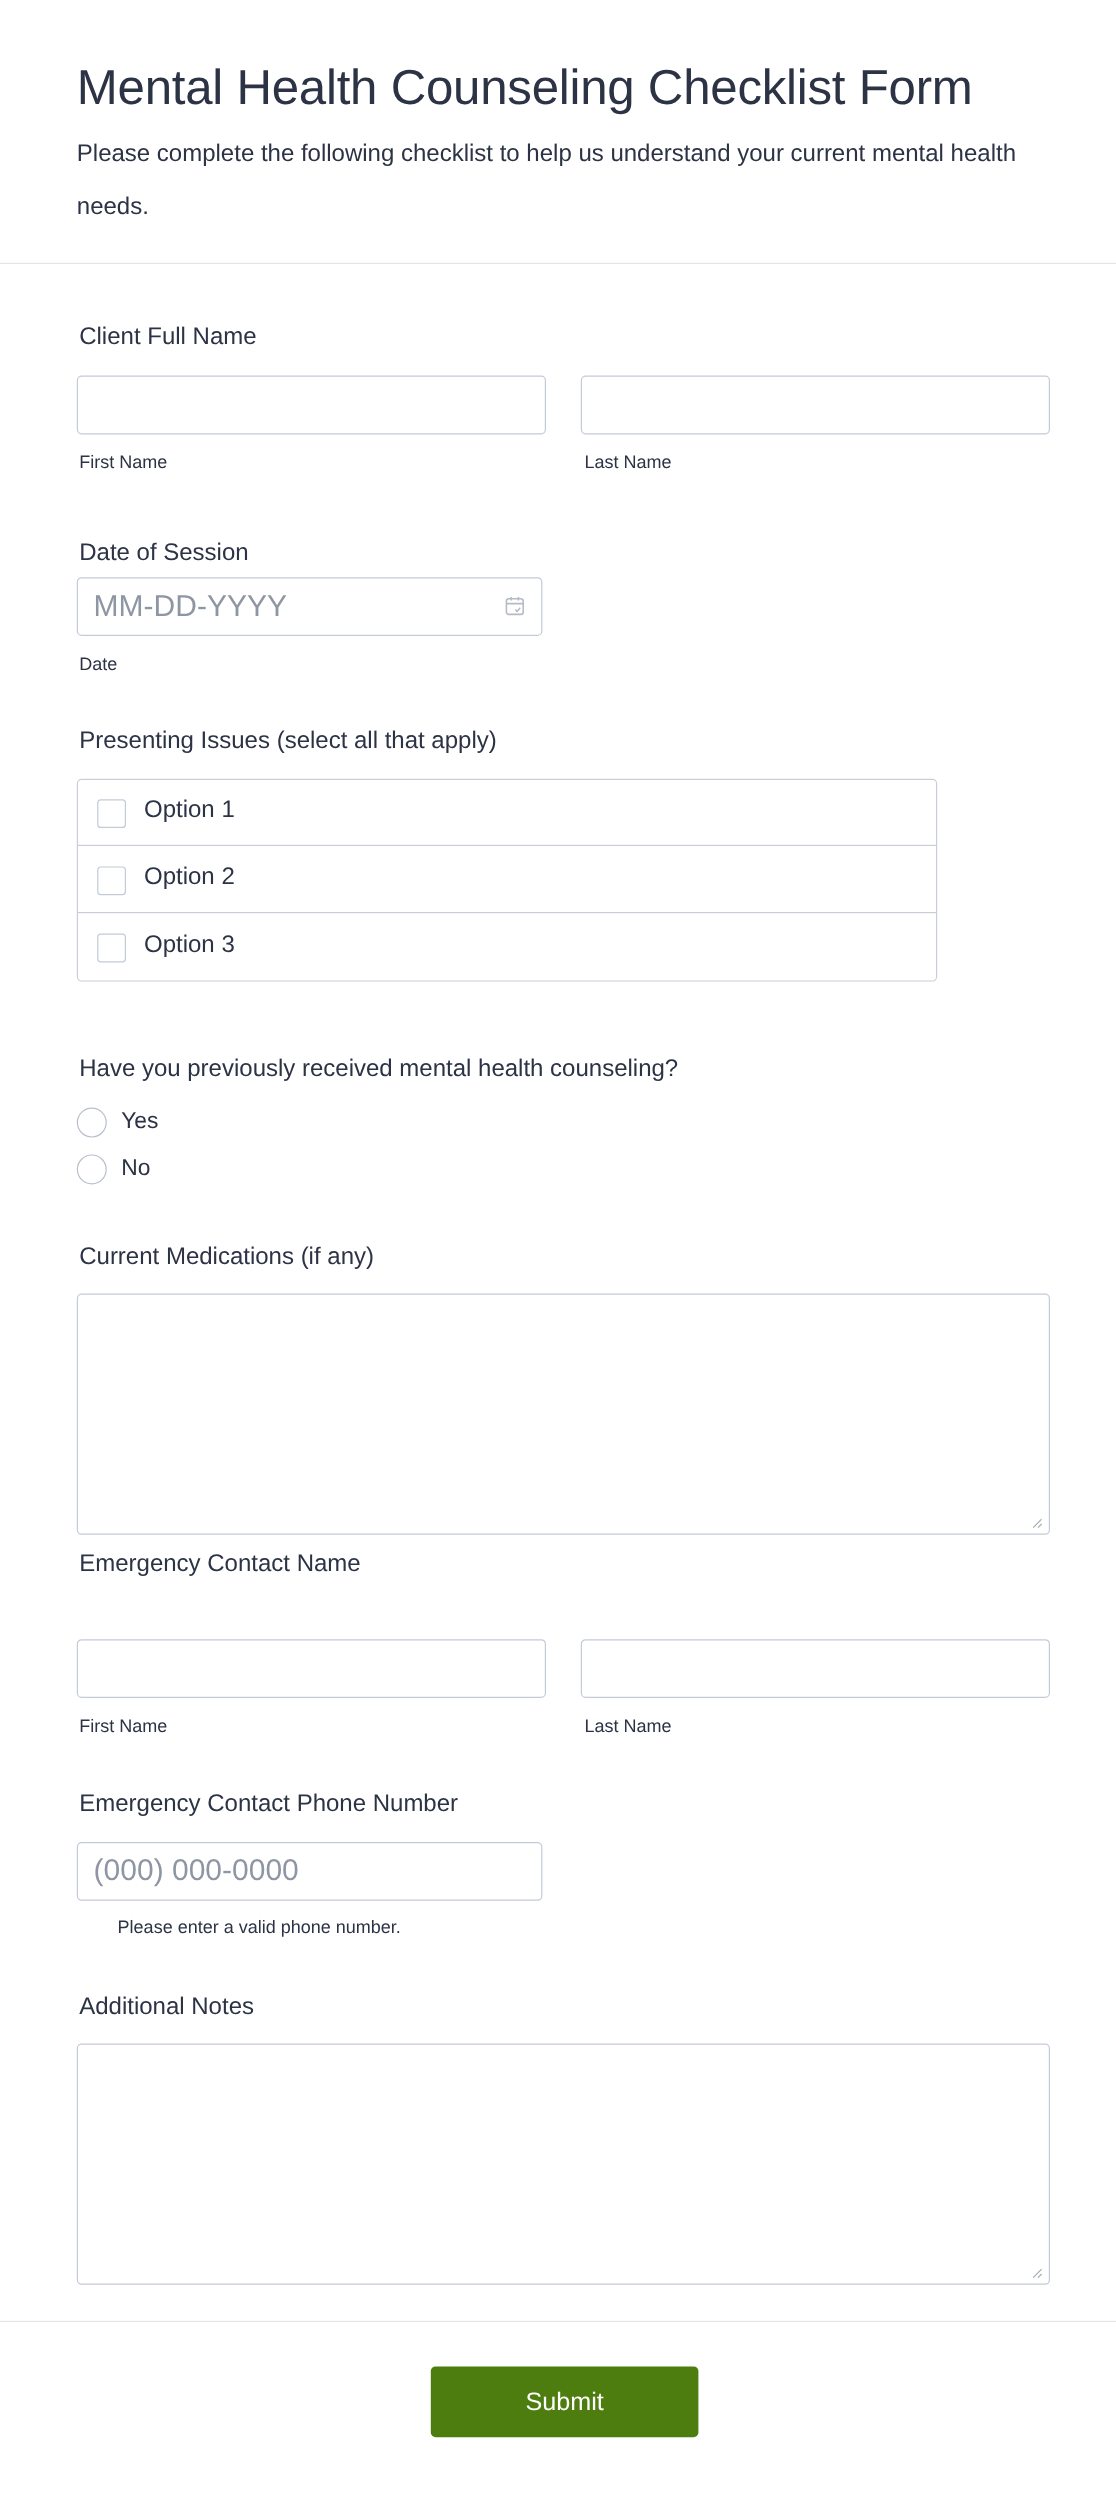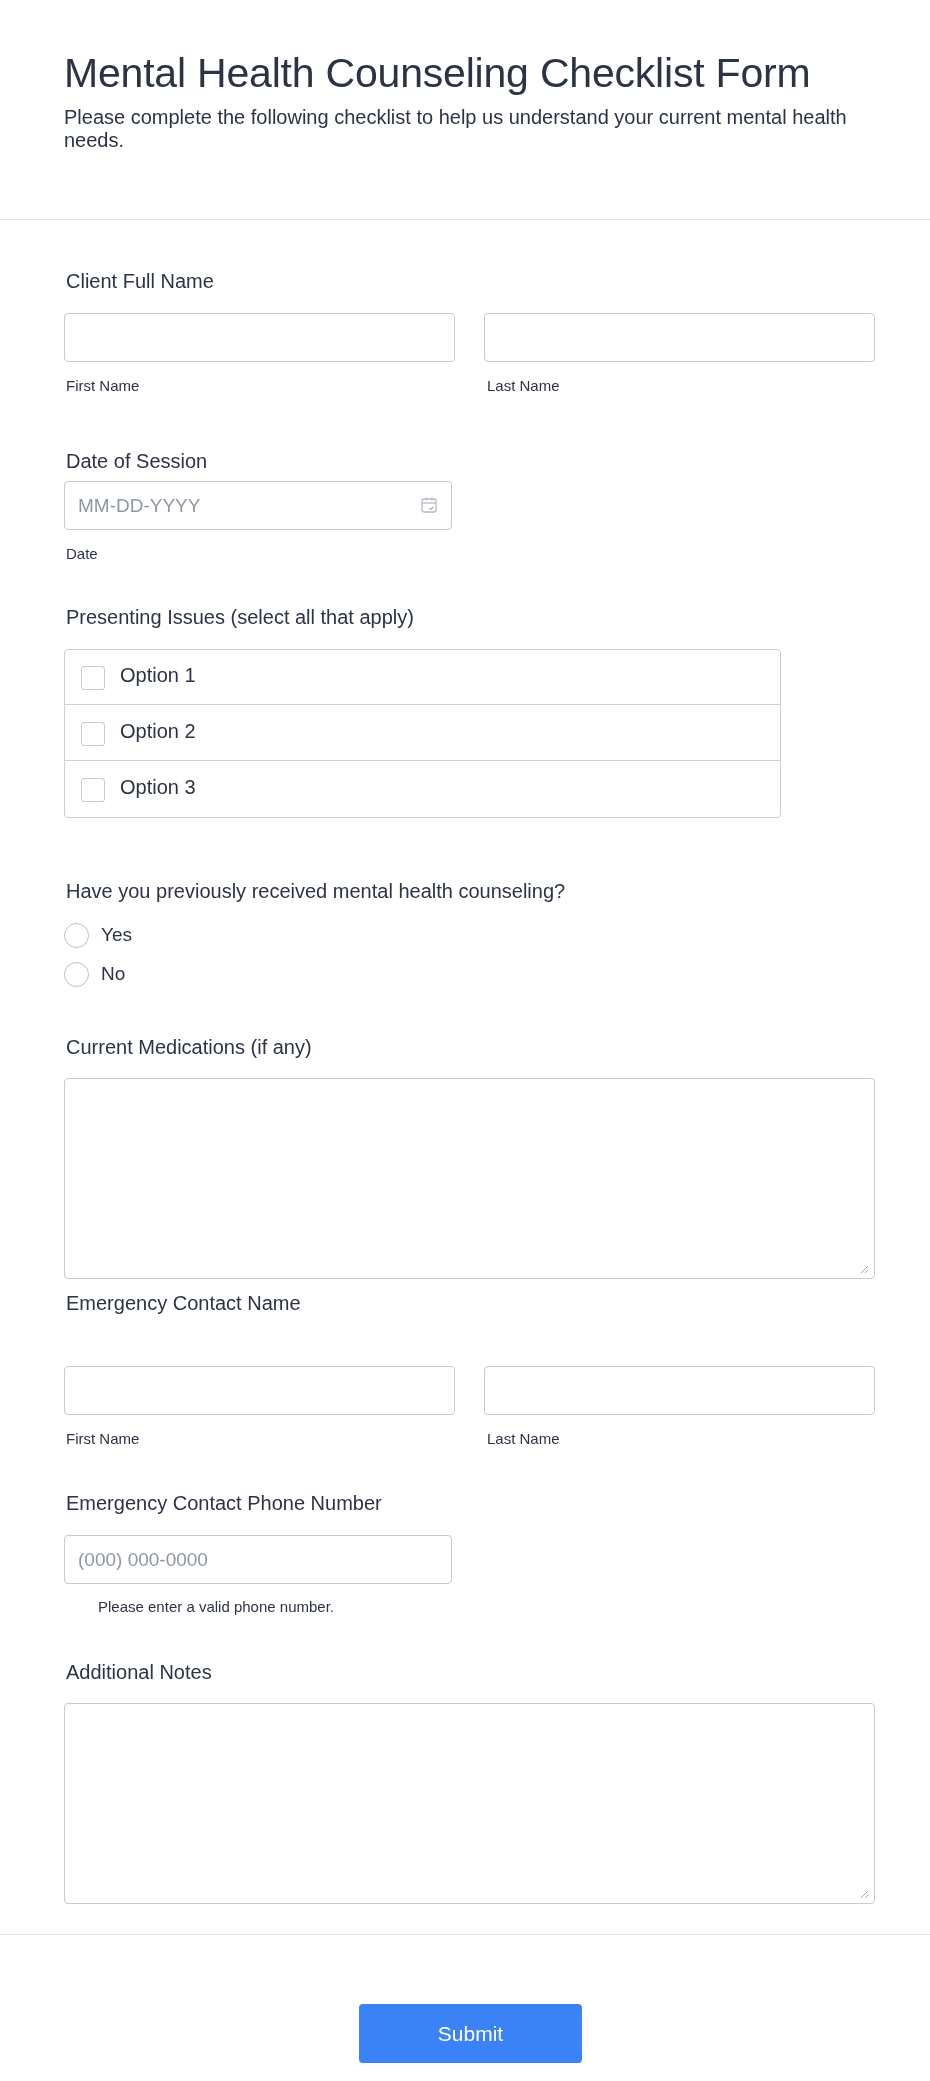--- a/index.html
+++ b/index.html
@@ -1,45 +1,45 @@
 <!DOCTYPE html>
 <html><head>
 <meta charset="utf-8">
 <style>
   * { box-sizing: border-box; margin: 0; padding: 0; }
   html, body { width: 930px; height: 2081px; background: #ffffff; overflow: hidden; }
   body { font-family: "Liberation Sans", "DejaVu Sans", sans-serif; color: #2c3345; position: relative; }
 
   .header { position: absolute; left: 0; top: 0; width: 930px; height: 220px; border-bottom: 1px solid #e3e5ea; }
   .title { position: absolute; left: 64px; top: 50px; font-size: 41px; font-weight: normal; color: #2c3345; letter-spacing: -0.2px; white-space: nowrap; }
-  .subtitle { position: absolute; left: 64px; top: 106px; width: 800px; font-size: 20px; line-height: 23px; color: #2c3345; }
+  .subtitle { position: absolute; left: 64px; top: 106px; width: 800px; font-size: 20px; line-height: 44px; color: #2c3345; }
 
   .label { position: absolute; left: 66px; font-size: 20px; color: #2c3345; white-space: nowrap; }
   .sublabel { position: absolute; font-size: 15px; color: #2c3345; white-space: nowrap; }
 
-  .input { position: absolute; height: 49px; border: 1px solid #c3cad8; border-radius: 4px; background: #fff; font-family: "Liberation Sans", sans-serif; font-size: 19px; padding: 0 13px; color: #0369a1; outline: none; }
+  .input { position: absolute; height: 49px; border: 1px solid #c3cad8; border-radius: 4px; background: #fff; font-family: "Liberation Sans", sans-serif; font-size: 25px; padding: 0 13px; color: #0369a1; outline: none; }
   .input::placeholder { color: #8f96a3; }
 
   .cal-icon { position: absolute; left: 420px; top: 496px; width: 18px; height: 18px; }
 
   .checklist { position: absolute; left: 64px; top: 649px; width: 717px; height: 169px; border: 1px solid #c9ced8; border-radius: 4px; }
   .check-row { position: absolute; left: 0; width: 715px; height: 55px; border-bottom: 1px solid #c9ced8; cursor: pointer; }
   .check-row.last { border-bottom: none; }
   .checkbox { position: absolute; left: 16px; top: 16px; width: 24px; height: 24px; border: 1px solid #c3cad8; border-radius: 3px; background: #fff; }
   .check-label { position: absolute; left: 55px; top: 14px; font-size: 20px; color: #2c3345; }
 
   .radio-row { position: absolute; left: 64px; height: 28px; cursor: pointer; }
   .radio { position: absolute; left: 0; top: 1px; width: 25px; height: 25px; border: 1px solid #b8bfcc; border-radius: 50%; background: #fff; }
   .radio-label { position: absolute; left: 37px; top: 2px; font-size: 19px; color: #2c3345; white-space: nowrap; text-align: center; }
 
   .textarea { position: absolute; left: 64px; width: 811px; height: 201px; border: 1px solid #c3cad8; border-radius: 4px; background: #fff; resize: none; outline: none; }
   .resize-grip { position: absolute; width: 10px; height: 10px; }
 
   .footer-line { position: absolute; left: 0; top: 1934px; width: 930px; height: 1px; background: #e3e5ea; }
-  .submit { position: absolute; left: 359px; top: 1972px; width: 223px; height: 59px; background: #3b82f6; border: none; border-radius: 4px; color: #fff; font-family: "Liberation Sans", sans-serif; font-size: 21px; cursor: pointer; margin-top: 32px; }
+  .submit { position: absolute; left: 359px; top: 1972px; width: 223px; height: 59px; background: #4d7c0f; border: none; border-radius: 4px; color: #fff; font-family: "Liberation Sans", sans-serif; font-size: 21px; cursor: pointer; }
 </style>
 </head>
 <body>
 
 <div class="header">
   <h1 class="title">Mental Health Counseling Checklist Form</h1>
   <p class="subtitle">Please complete the following checklist to help us understand your current mental health needs.</p>
 </div>
 
 <div class="label" style="top:270px;">Client Full Name</div>

